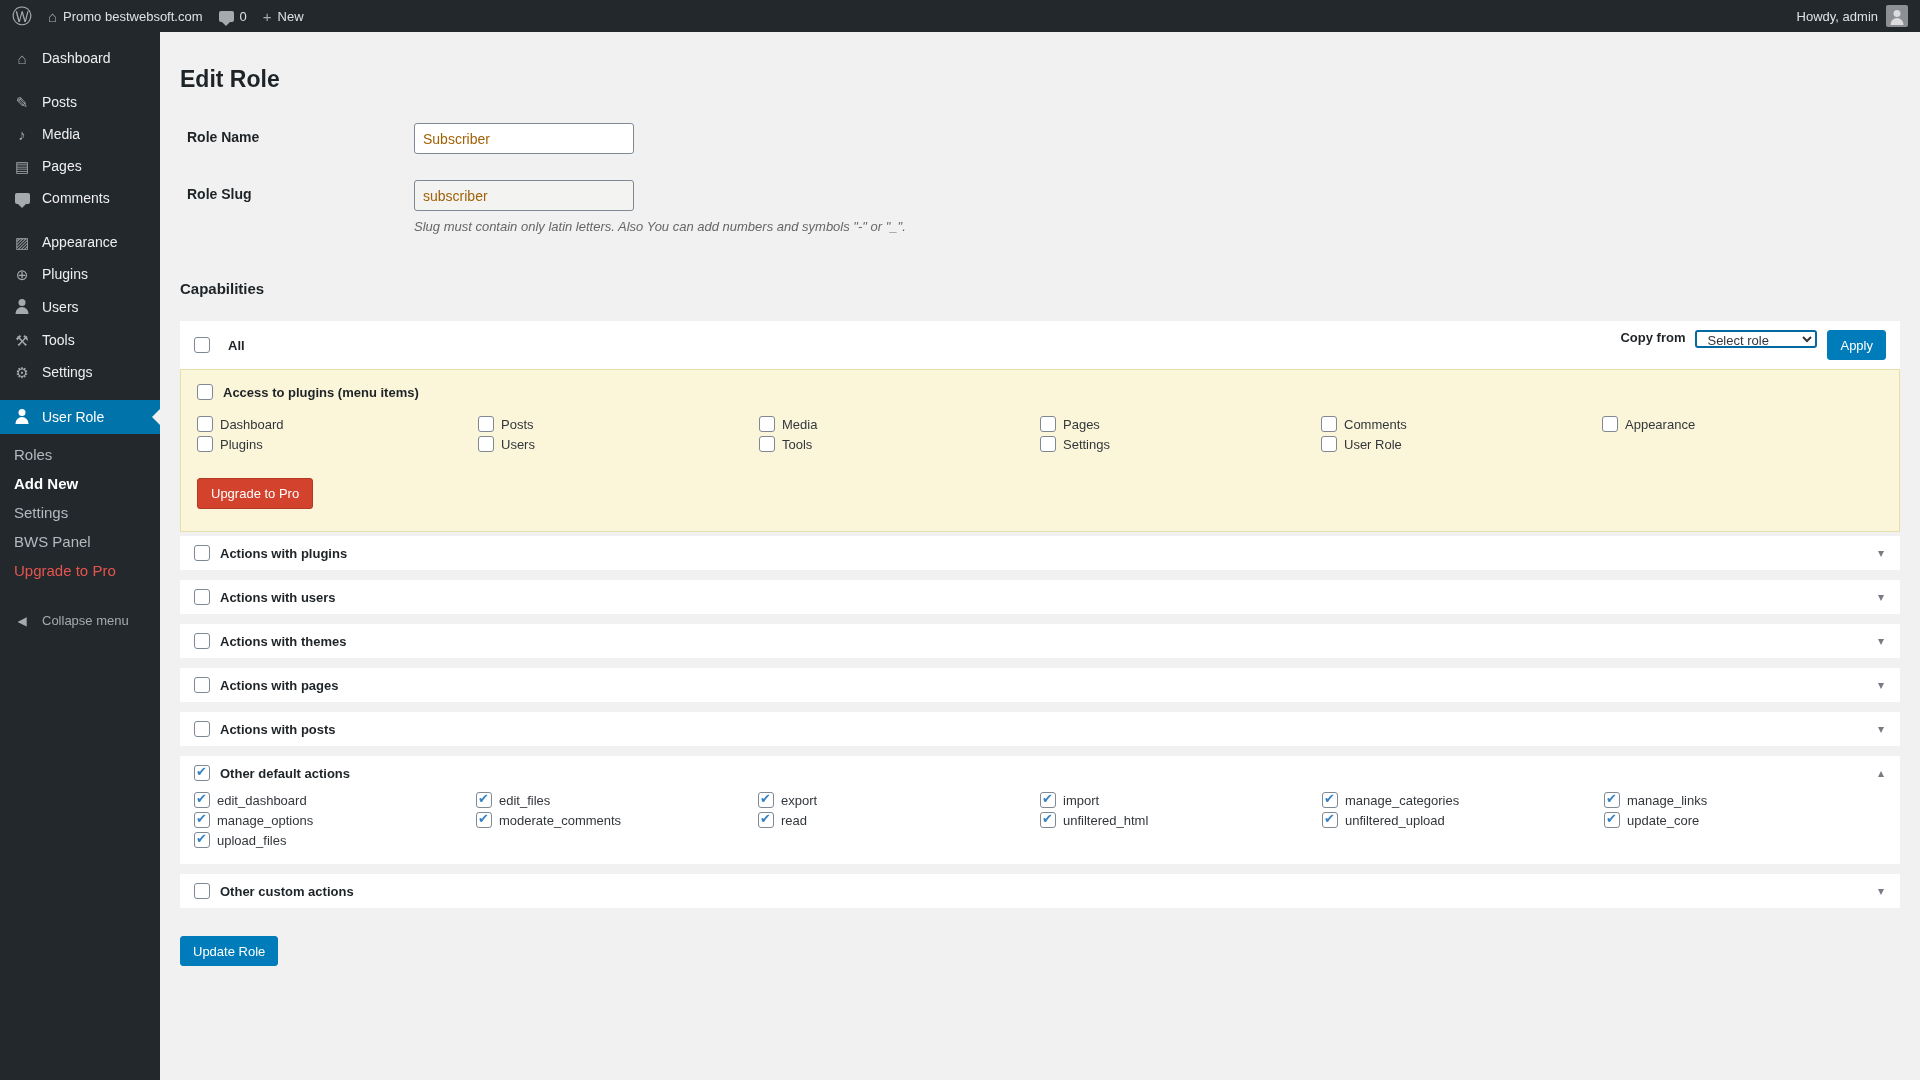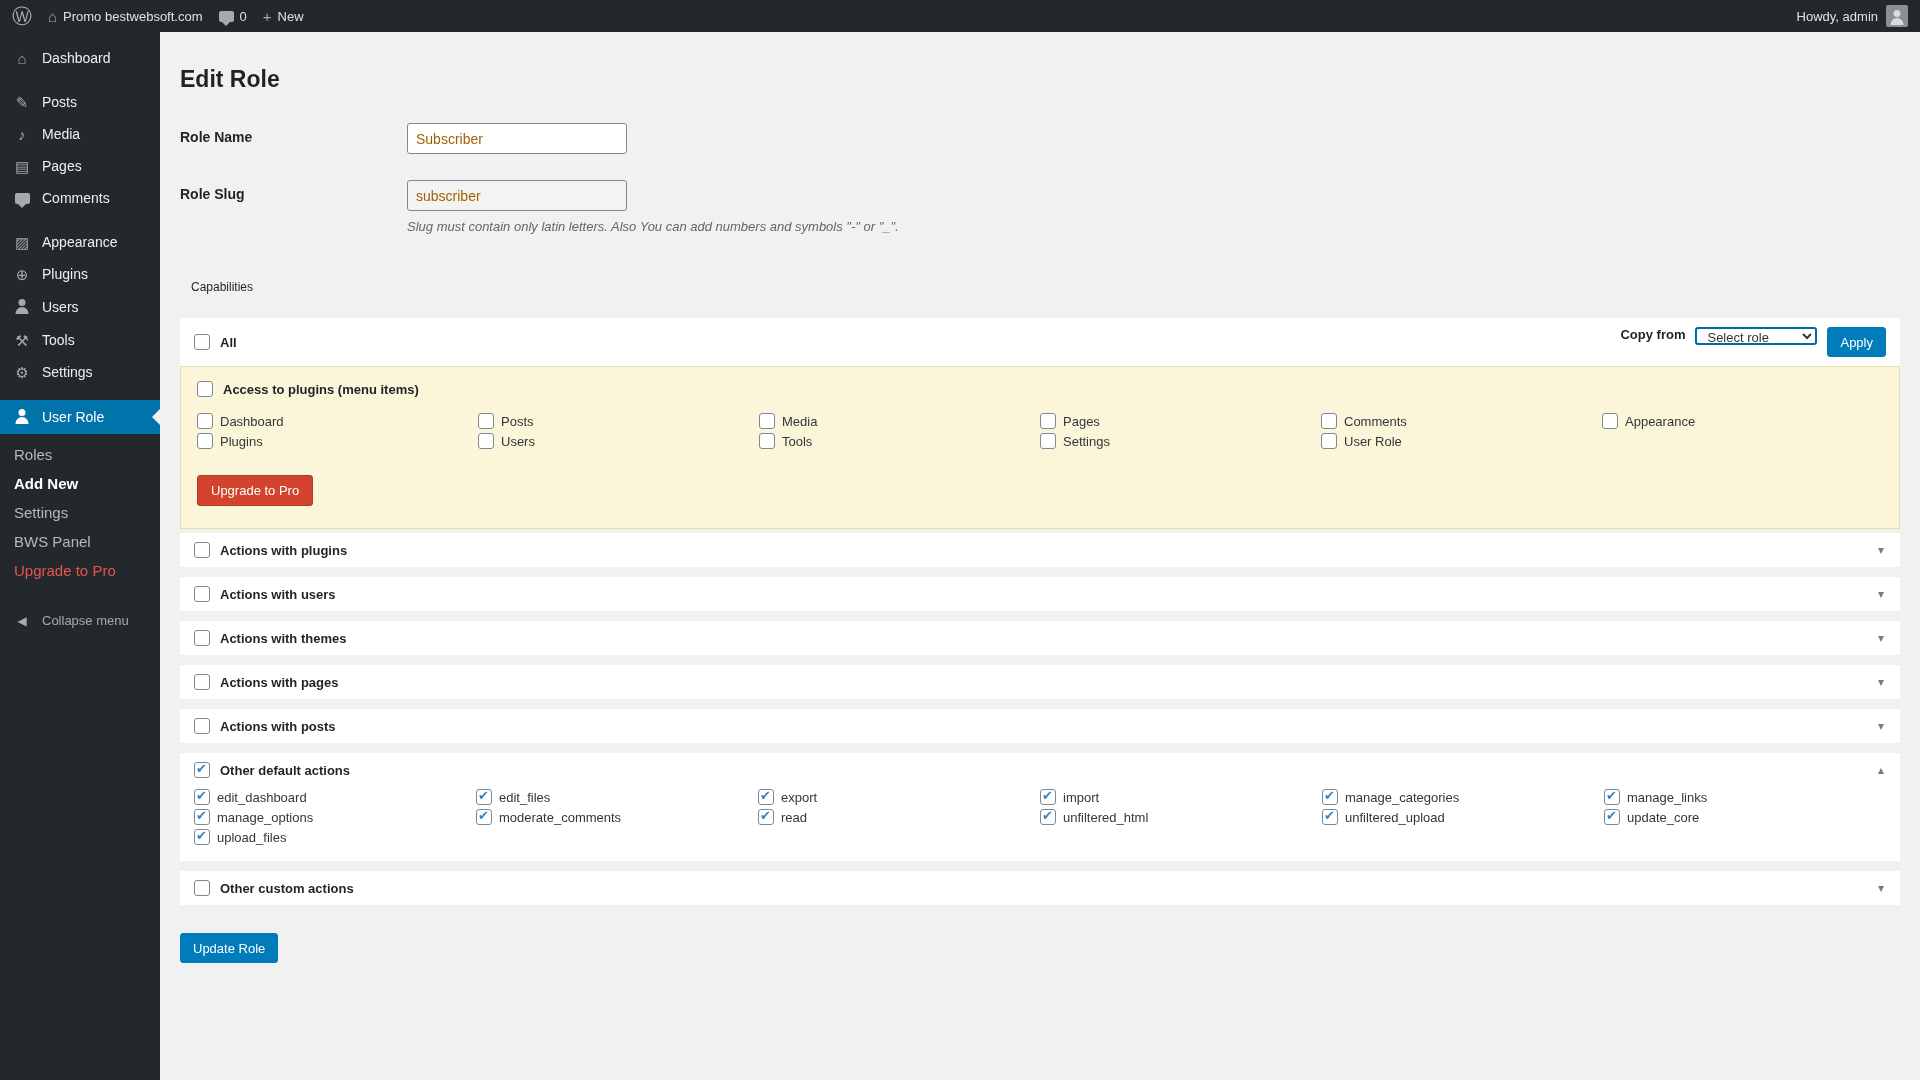--- a/index.html
+++ b/index.html
@@ -79,37 +79,37 @@
   .collapse-item .mi { width:20px; text-align:center; font-size:12px; }
 
   
   .content {
     margin-left:160px; padding:52px 20px 74px; position:relative;
     min-height:1080px;
   }
   h1.page-title { font-size:23px; font-weight:600; color:#1d2327; margin:14px 0 30px; }
 
   .form-row { display:flex; margin-bottom:26px; }
-  .form-label { width:227px; font-size:14px; font-weight:bold; padding-top:6px; color:#1d2327; }
+  .form-label { width:227px; font-size:14px; font-weight:bold; padding-top:6px; color:#1d2327;margin-left:7px; }
   .field-col { display:flex; flex-direction:column; }
   .text-input {
     width:220px; height:31px; border:1px solid #7e8993; border-radius:3px;
     padding:0 8px; font-size:14px; font-family:"Liberation Sans",sans-serif;
     color:#a16207; background:#fff;
   }
   .text-input.dim { background:#f3f3f1; }
   .hint { font-style:italic; color:#666; font-size:13px; margin-top:8px; }
 
-  .caps-heading { font-size:12px; font-weight:normal; margin:46px 11px 24px; color:#1d2327; }
+  .caps-heading { font-size:15px; font-weight:bold; margin:46px 0 24px; color:#1d2327; }
 
   .all-row {
     background:#fff; display:flex; align-items:center; justify-content:space-between;
     padding:8px 14px; height:48px;
   }
-  .all-left { display:flex; align-items:center; gap:10px; }
+  .all-left { display:flex; align-items:center; gap:18px; }
   .bold-label { font-weight:bold; font-size:13px; color:#1d2327; }
   .copy-controls { display:flex; align-items:flex-start; gap:10px; }
   .role-select {
     height:18px; min-width:122px; border:2px solid #0369a1; border-radius:3px;
     font-size:13px; color:#32373c; background:#fff; padding:0 6px;
     font-family:"Liberation Sans",sans-serif;
   }
   .btn-primary {
     background:#007cba; border:1px solid #007cba; color:#fff; border-radius:3px;
     height:30px; padding:0 12px; font-size:13px; cursor:pointer;

